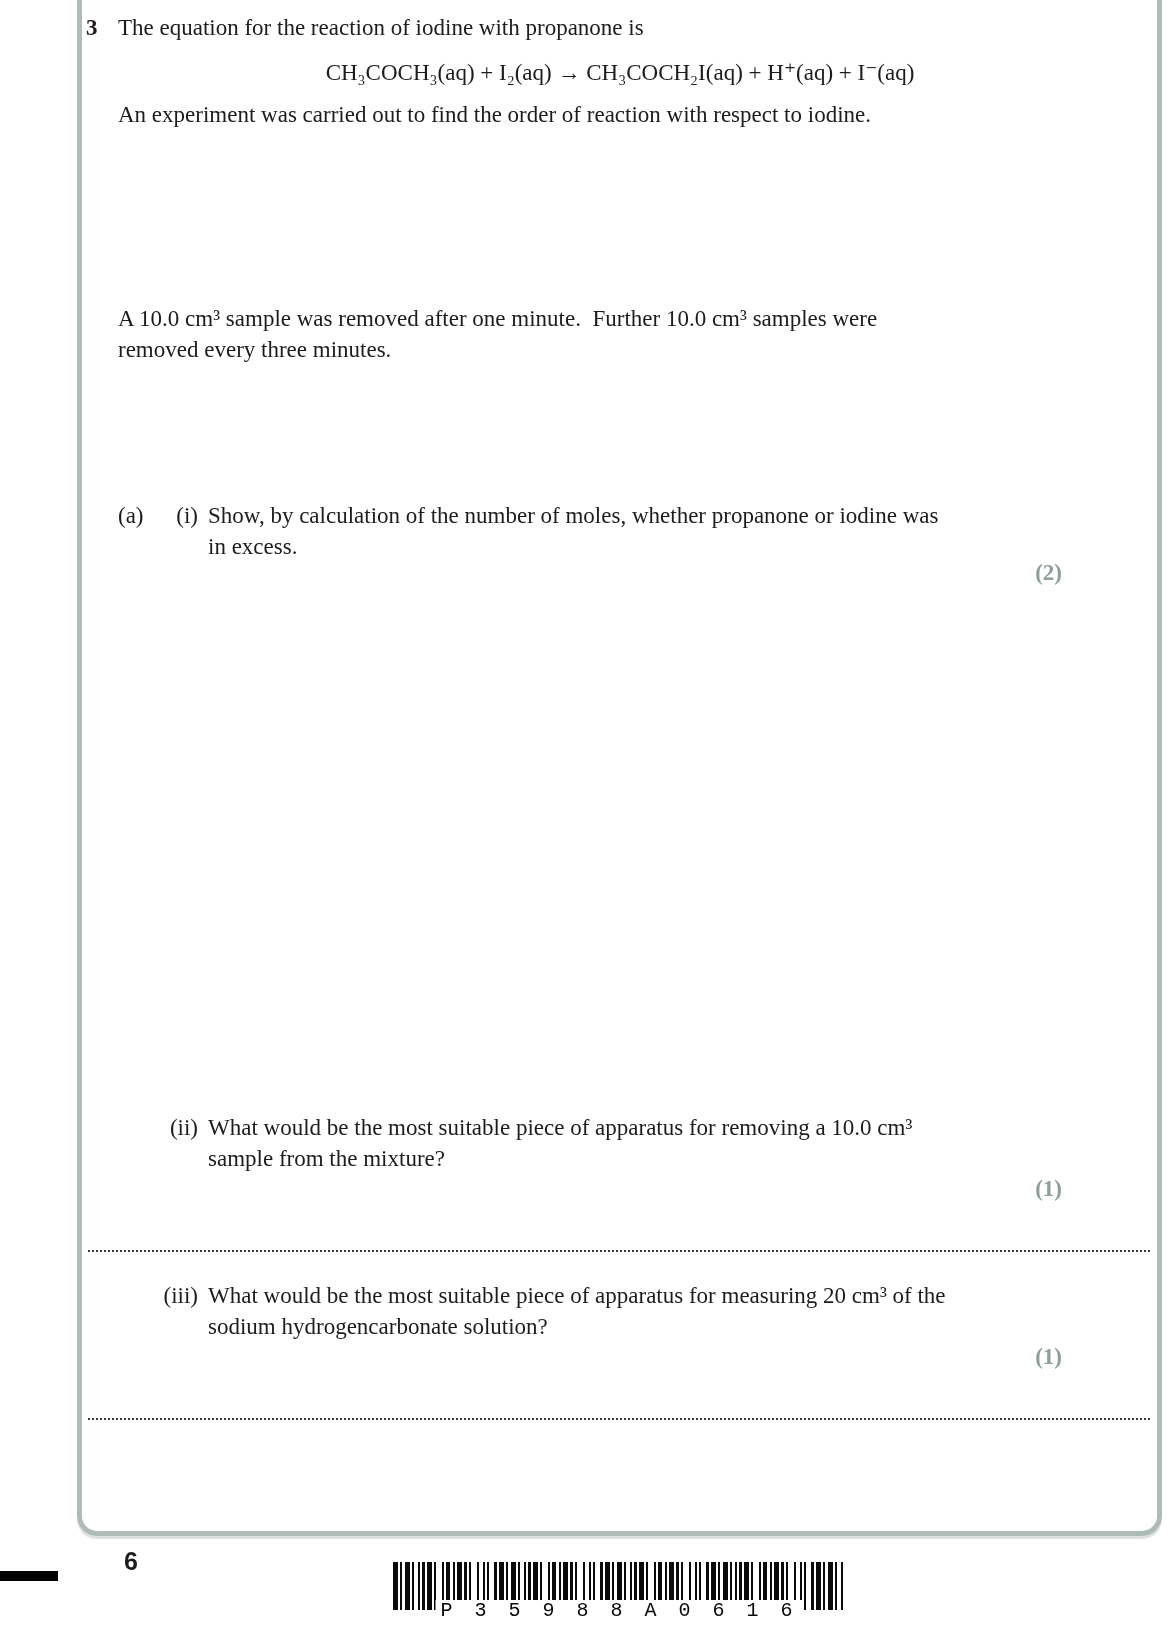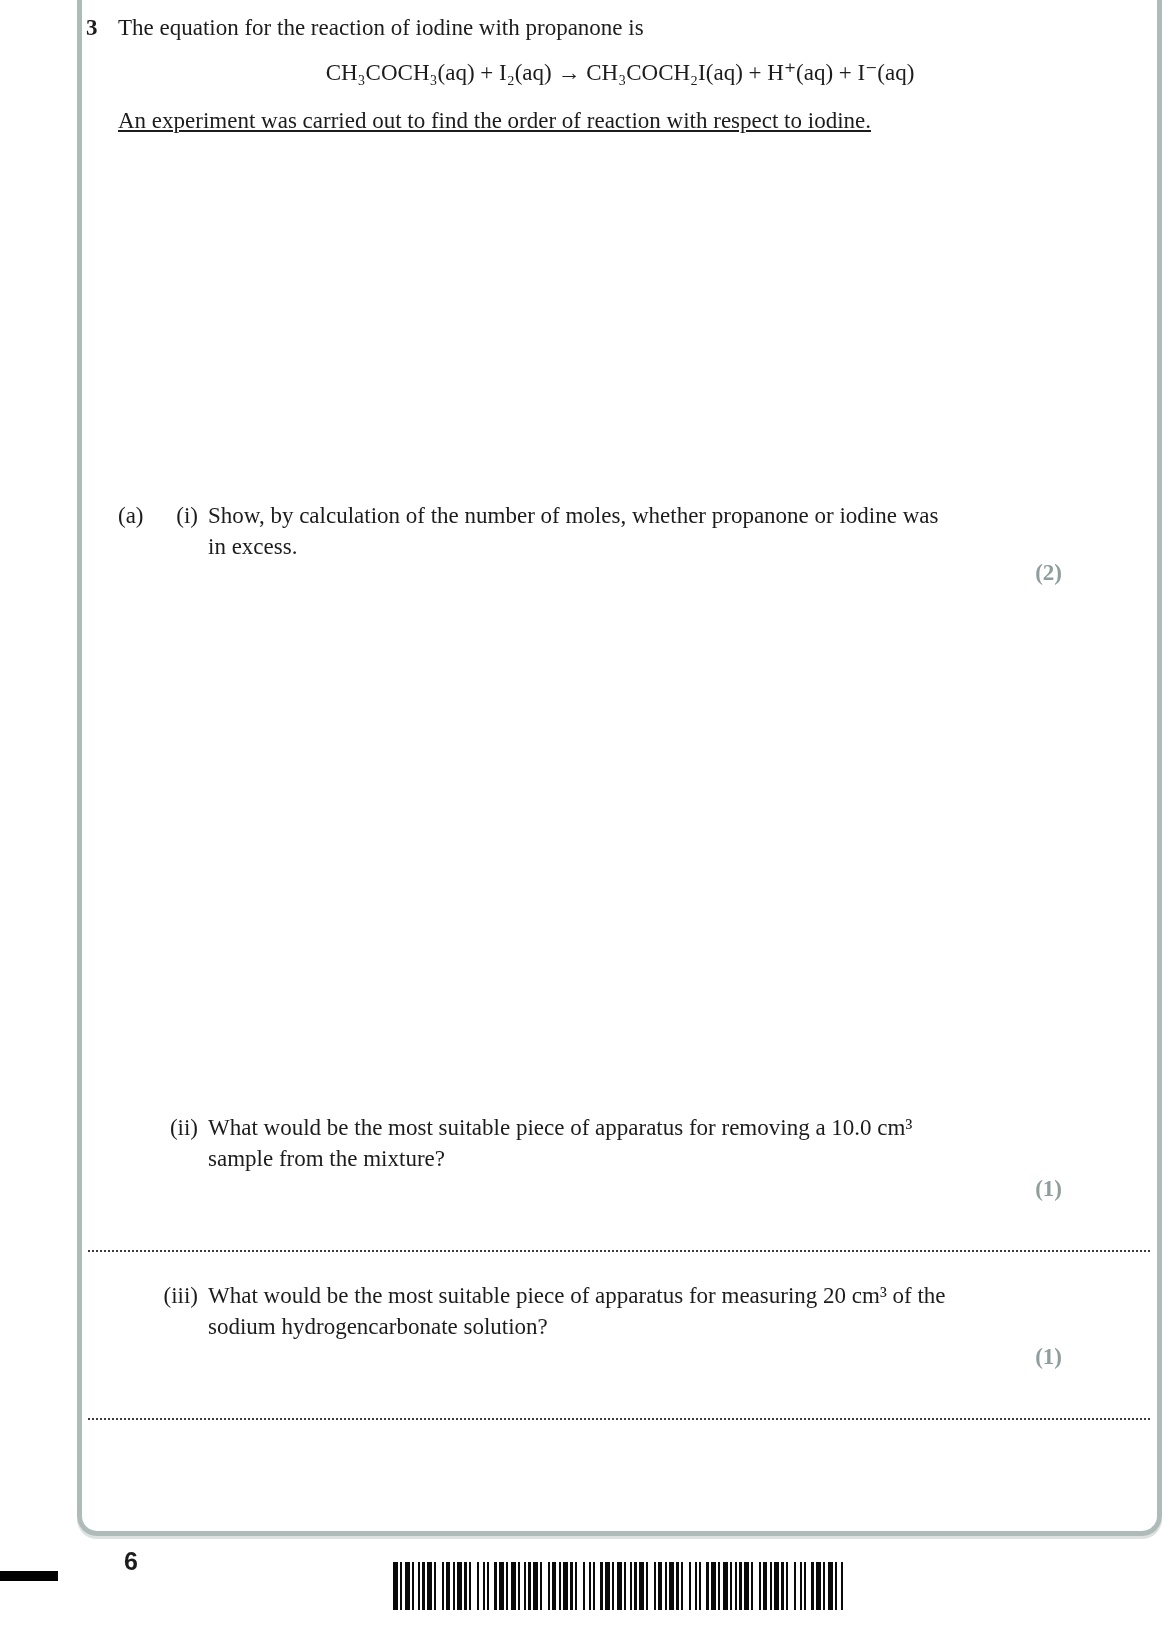--- a/index.html
+++ b/index.html
@@ -65,21 +65,23 @@
 
 <div class="sheet">
 
   <div class="frame"></div>
 
   <div class="abs qnum" style="left:86px;top:12px;">3</div>
   <div class="abs equation" style="left:150px;top:57px;width:940px;">CH₃COCH₃(aq) + I₂(aq) → CH₃COCH₂I(aq) + H⁺(aq) + I⁻(aq)</div>
 
   <div class="abs body-text" style="left:118px;top:12px;width:1000px;">The equation for the reaction of iodine with propanone is</div>
 
-  <div class="abs body-text" style="left:118px;top:105px;width:1010px;text-decoration:underline;">An experiment was carried out to find the order of reaction with respect to iodine.</div>
+  <div class="abs body-text" style="left:118px;top:99px;width:1010px;">An experiment was carried out to find the order of reaction with respect to iodine.</div>
+  <div class="abs body-text" style="left:118px;top:303px;width:1010px;">A 10.0 cm³ sample was removed after one minute.  Further 10.0 cm³ samples were
+removed every three minutes.</div>
 
   <div class="abs body-text" style="left:118px;top:500px;">(a)</div>
   <div class="abs part-label" style="left:110px;top:500px;">(i)</div>
   <div class="abs body-text" style="left:208px;top:500px;width:810px;">Show, by calculation of the number of moles, whether propanone or iodine was
 in excess.</div>
   <div class="abs marks" style="right:105px;top:560px;">(2)</div>
 
   <div class="abs part-label" style="left:110px;top:1112px;">(ii)</div>
   <div class="abs body-text" style="left:208px;top:1112px;width:810px;">What would be the most suitable piece of apparatus for removing a 10.0 cm³
 sample from the mixture?</div>
@@ -245,15 +247,16 @@
         <div class="bar-w" style="width: 2px;"></div>
         <div class="bar-b" style="width: 2px;"></div>
         <div class="bar-w" style="width: 3px;"></div>
         <div class="bar-b" style="width: 5px;"></div>
         <div class="bar-w" style="width: 2px;"></div>
         <div class="bar-b" style="width: 2px;"></div>
         <div class="bar-w" style="width: 4px;"></div>
         <div class="bar-b" style="width: 2px;"></div>
         <div class="bar-w" style="width: 2px;"></div>
       </div>
+    <div class="barcode-text">P 3 5 9 8 8 A 0 6 1 6</div>
   </div>
 
 </div>
 
 </body></html>

